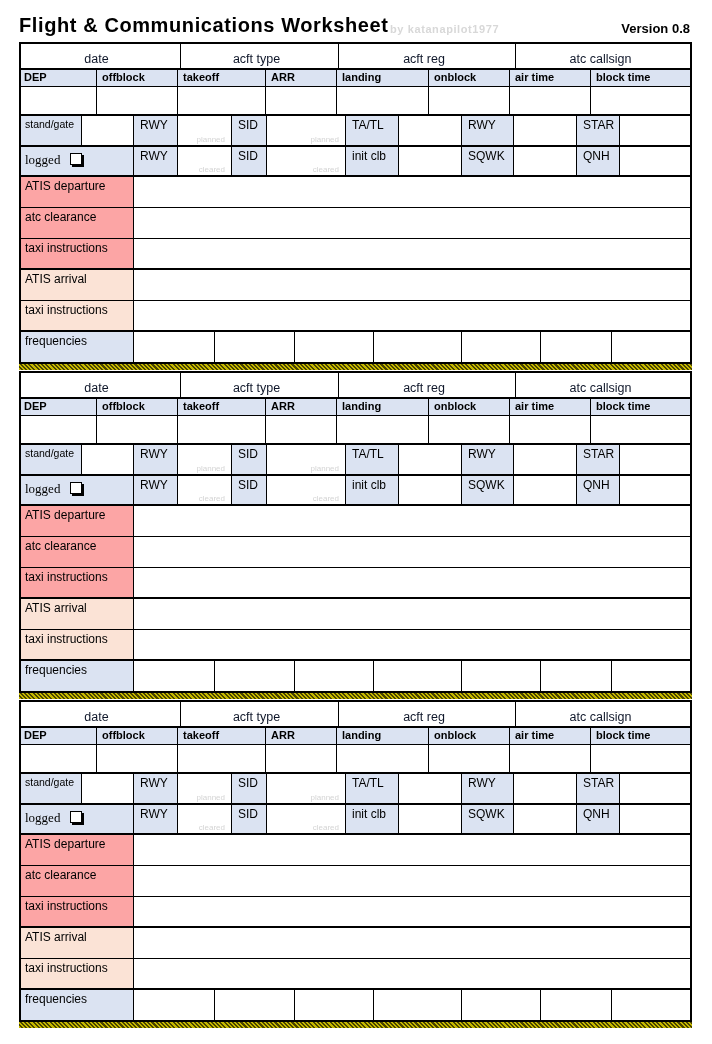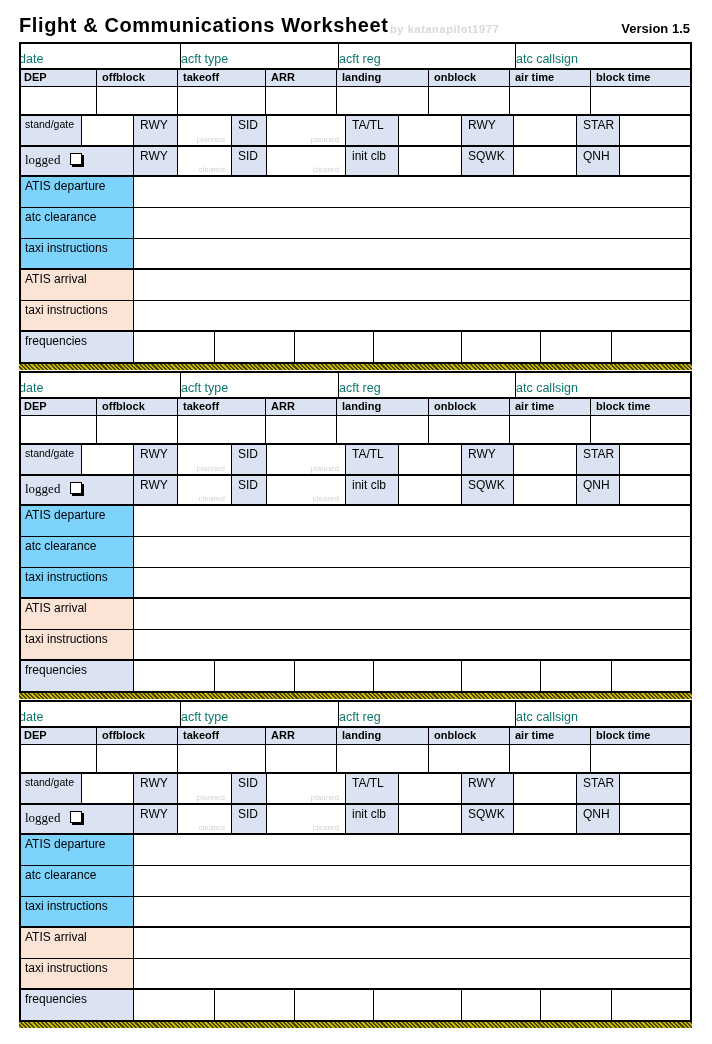--- a/index.html
+++ b/index.html
@@ -8,37 +8,37 @@
   .title { position:absolute; left:19px; top:14px; font-size:20px; font-weight:bold; letter-spacing:0.6px; white-space:nowrap; }
   .author { position:absolute; left:390px; top:23px; font-size:11px; font-weight:bold; color:#d8d8d8; letter-spacing:0.6px; }
   .version { position:absolute; right:22px; top:21px; font-size:13px; font-weight:bold; }
 
   .section { position:absolute; left:19px; width:673px; height:328px; }
   .cell { position:absolute; box-sizing:border-box; border-right:1px solid #000; border-bottom:1px solid #000; font-size:12px; background:#fff; }
   .thick-b { border-bottom:2px solid #000; }
   .hdr { background:#dbe3f2; font-weight:bold; font-size:11px; padding:1px 0 0 5px; }
   .lbl { background:#dbe3f2; padding:2px 0 0 6px; font-size:12px; }
   .lbl-sm { font-size:10.5px; }
-  .green { background:#7dd3fc; }
+  .green { background:#fca5a5; }
   .pink { background:#fbe3d6; }
   .blue { background:#dbe3f2; }
-  .info-lbl { color:#0f766e; font-size:12.5px; text-align:left; padding:10px 6px 0 0; }
+  .info-lbl { color:#0f172a; font-size:12.5px; text-align:center; padding:10px 6px 0 0; }
   .hint { position:absolute; right:6px; bottom:1px; color:#d4d4d4; font-size:8px; }
   .frame { position:absolute; left:0; top:0; width:673px; height:322px; box-sizing:border-box; border:2px solid #000; border-right:2px solid #000; pointer-events:none; }
   .stripe { position:absolute; left:0; top:322px; width:673px; height:6px;
             background: repeating-linear-gradient(45deg, #c5b800 0px, #c5b800 1.5px, #4a4400 1.5px, #4a4400 3px); }
   .checkbox { display:inline-block; width:10px; height:10px; border:1.5px solid #000; box-shadow:2px 2px 0 #000; margin-left:10px; vertical-align:-1px; background:#fff; }
   .logged-text { font-size:13px;font-family:Liberation Serif, serif; }
 </style>
 </head>
 <body>
 
 <div class="title">Flight &amp; Communications Worksheet</div>
 <div class="author">by katanapilot1977</div>
-<div class="version">Version 1.5</div>
+<div class="version">Version 0.8</div>
 
 <div id="sections-root">
   <div class="section" style="top: 42px;">
 
     <div class="cell info-lbl thick-b" style="left:0;top:0;width:162px;height:28px;"><span>date</span></div>
     <div class="cell info-lbl thick-b" style="left:162px;top:0;width:158px;height:28px;"><span>acft type</span></div>
     <div class="cell info-lbl thick-b" style="left:320px;top:0;width:177px;height:28px;"><span>acft reg</span></div>
     <div class="cell info-lbl thick-b" style="left:497px;top:0;width:176px;height:28px;"><span>atc callsign</span></div>
 
     <div class="cell hdr" style="left:0;top:28px;width:78px;height:17px;">DEP</div>

